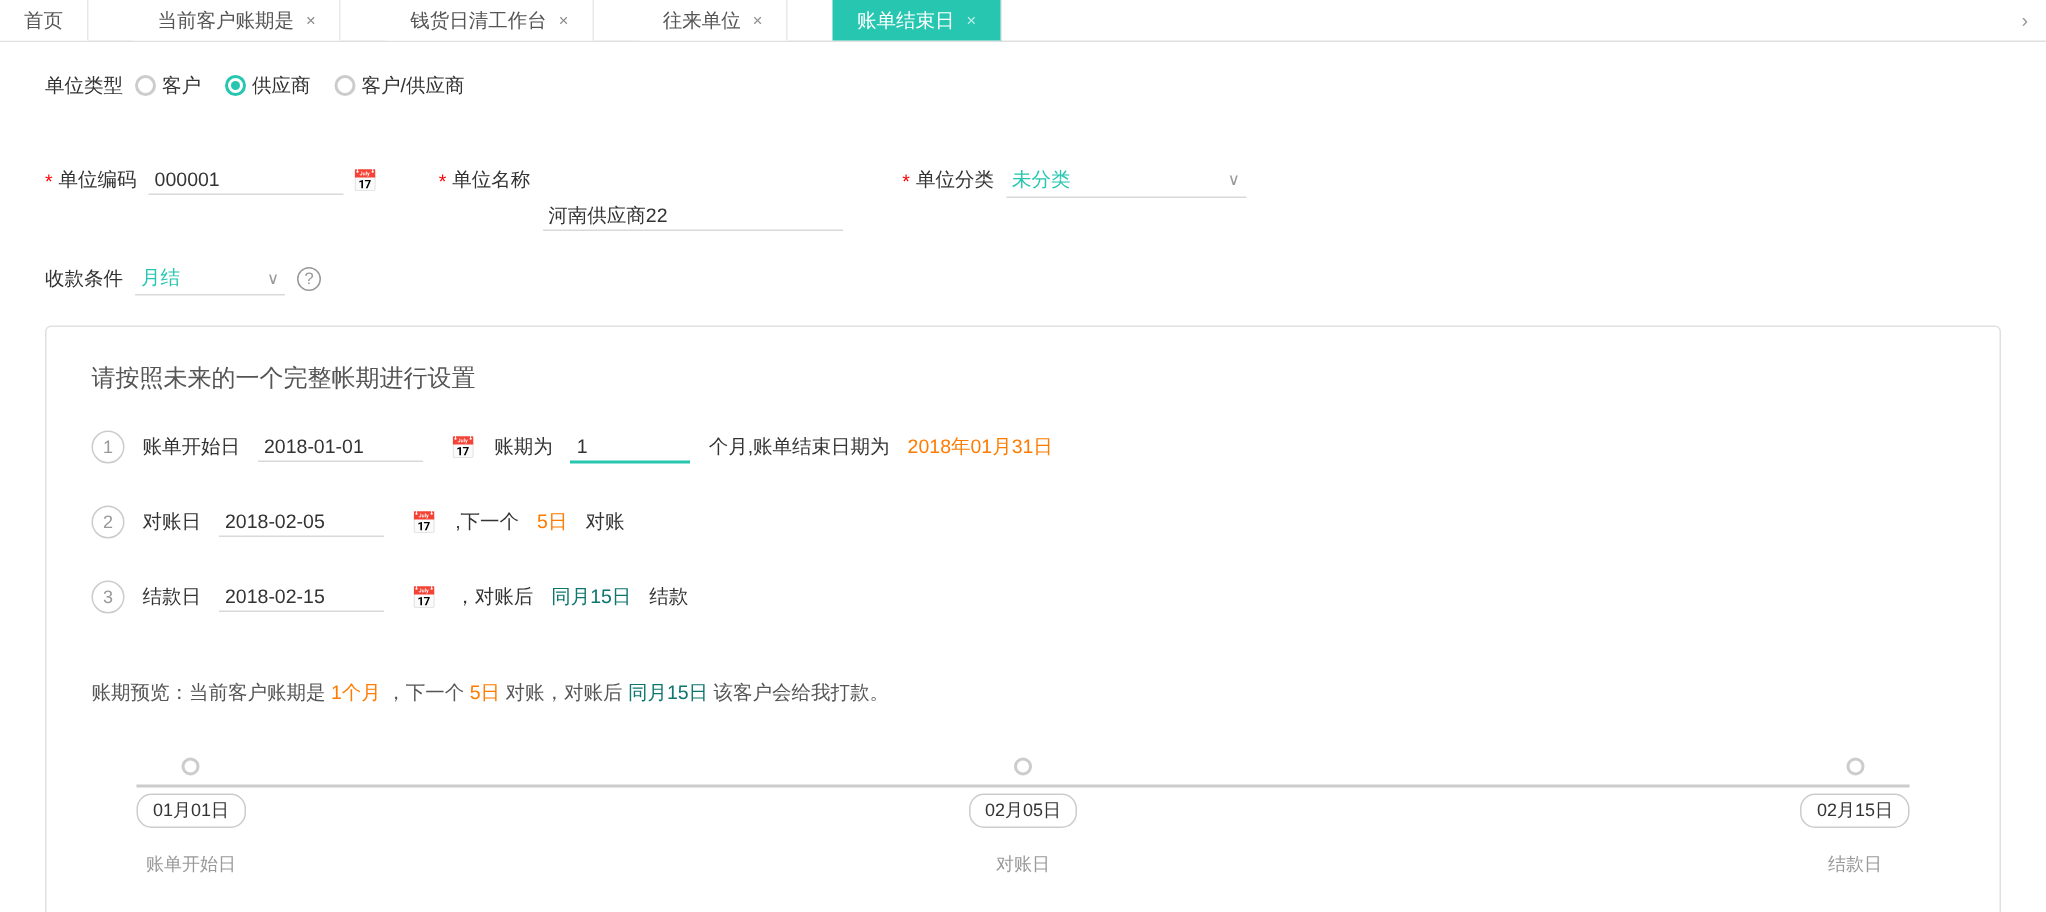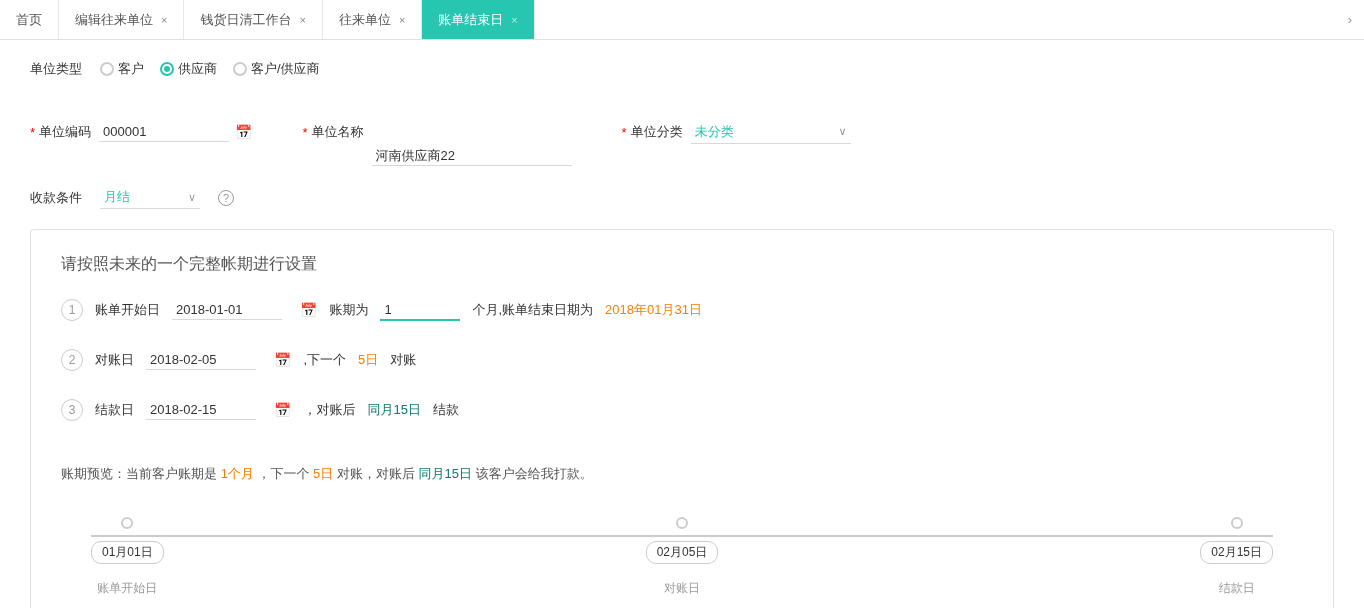--- a/index.html
+++ b/index.html
@@ -4,22 +4,23 @@
   <style>
     * { box-sizing: border-box; margin: 0; padding: 0; }
     body { font-family: "Microsoft YaHei", "PingFang SC", sans-serif; font-size: 13px; background: #f5f5f5; color: #333; }
 
     
     .tab-bar {
       display: flex;
       align-items: stretch;
       background: #fff;
       border-bottom: 1px solid #e0e0e0;
-      height: 40px;
+      height: 28px;
       padding-left: 0;
+      gap: 30px;
     }
     .tab-item {
       display: flex;
       align-items: center;
       padding: 0 16px;
       font-size: 13px;
       color: #555;
       cursor: pointer;
       border-right: 1px solid #e8e8e8;
       white-space: nowrap;
@@ -46,21 +47,20 @@
       padding: 20px 30px;
       min-height: calc(100vh - 40px);
     }
 
     
     .form-row {
       display: flex;
       align-items: center;
       margin-bottom: 20px;
       flex-wrap: wrap;
-      gap: 10px;
     }
     .form-label {
       font-size: 13px;
       color: #333;
       margin-right: 8px;
       white-space: nowrap;
     }
     .required-star {
       color: #f00;
       margin-right: 4px;
@@ -240,21 +240,21 @@
     }
   </style>
 </head>
 <body>
 
 <div class="tab-bar">
   <div class="tab-item">
     <span>首页</span>
   </div>
   <div class="tab-item">
-    <span>编辑往来单位</span>
+    <span>当前客户账期是</span>
     <span class="tab-close">×</span>
   </div>
   <div class="tab-item">
     <span>钱货日清工作台</span>
     <span class="tab-close">×</span>
   </div>
   <div class="tab-item">
     <span>往来单位</span>
     <span class="tab-close">×</span>
   </div>

